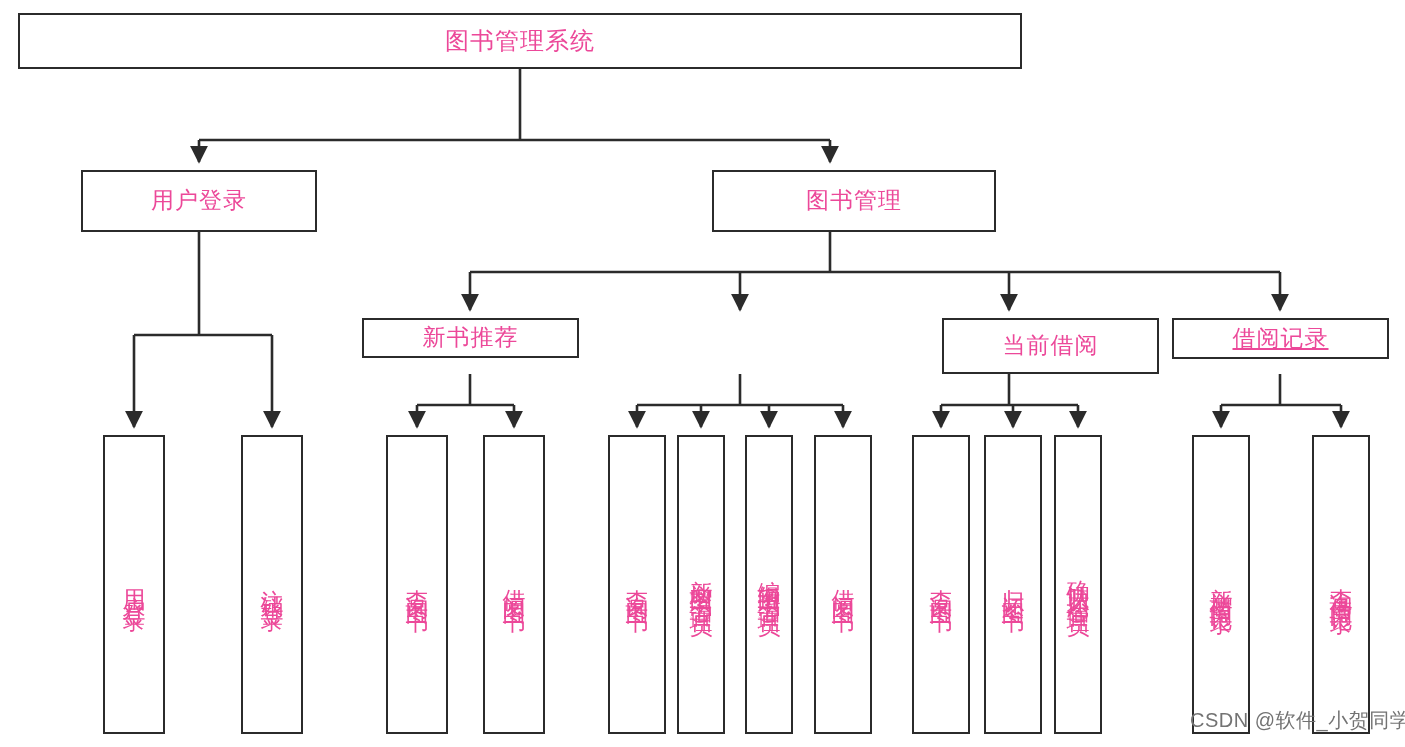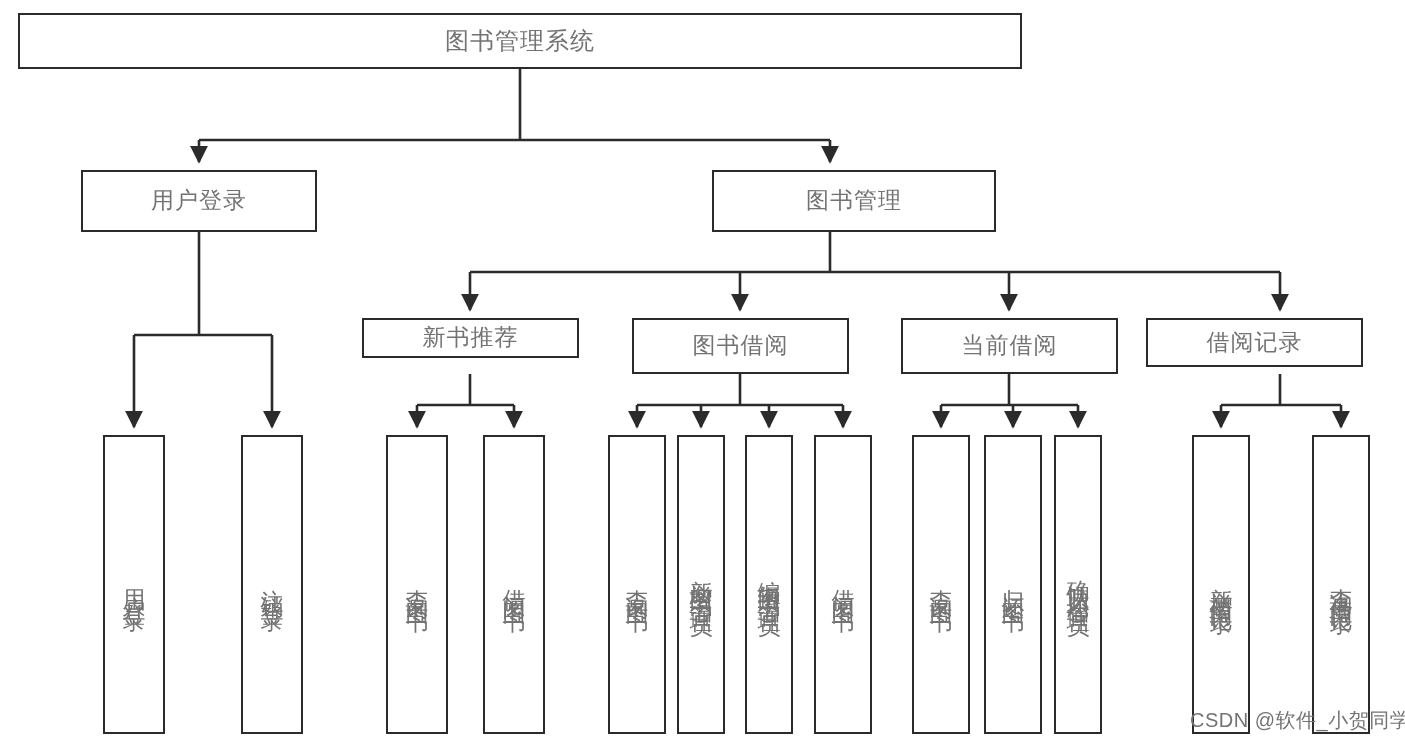--- a/index.html
+++ b/index.html
@@ -24,21 +24,21 @@
     pointer-events: none;
   }
   .node {
     position: absolute;
     box-sizing: border-box;
     background: #ffffff;
     border: 2px solid #2b2b2b;
     display: flex;
     align-items: center;
     justify-content: center;
-    color: #737373;
+    color: #ec4899;
   }
   .node .label {
     display: block;
     text-align: center;
     line-height: 1.18;
     white-space: nowrap;
   }
   
   .node.horiz .label {
     font-size: 23px;
@@ -135,27 +135,24 @@
   <div class="node horiz" style="left:81px; top:170px; width:236px; height:62px;">
     <span class="label">用户登录</span>
   </div>
   <div class="node horiz" style="left:712px; top:170px; width:284px; height:62px;">
     <span class="label">图书管理</span>
   </div>
 
   <div class="node horiz" style="left:362px; top:318px; width:217px; height:40px;">
     <span class="label">新书推荐</span>
   </div>
-  <div class="node horiz" style="left:632px; top:318px; width:217px; height:56px;">
-    <span class="label">图书借阅</span>
-  </div>
-  <div class="node horiz" style="left:901px; top:318px; width:217px; height:56px;">
+  <div class="node horiz" style="left:942px; top:318px; width:217px; height:56px;">
     <span class="label">当前借阅</span>
   </div>
-  <div class="node horiz" style="left:1146px; top:318px; width:217px; height:49px;">
+  <div class="node horiz" style="left:1172px; top:318px; width:217px; height:41px;text-decoration:underline;">
     <span class="label">借阅记录</span>
   </div>
 
   <div class="node vert" style="left:103px; top:435px; width:62px; height:299px;">
     <span class="label">用户登录</span>
   </div>
   <div class="node vert" style="left:241px; top:435px; width:62px; height:299px;">
     <span class="label">注销登录</span>
   </div>
 

